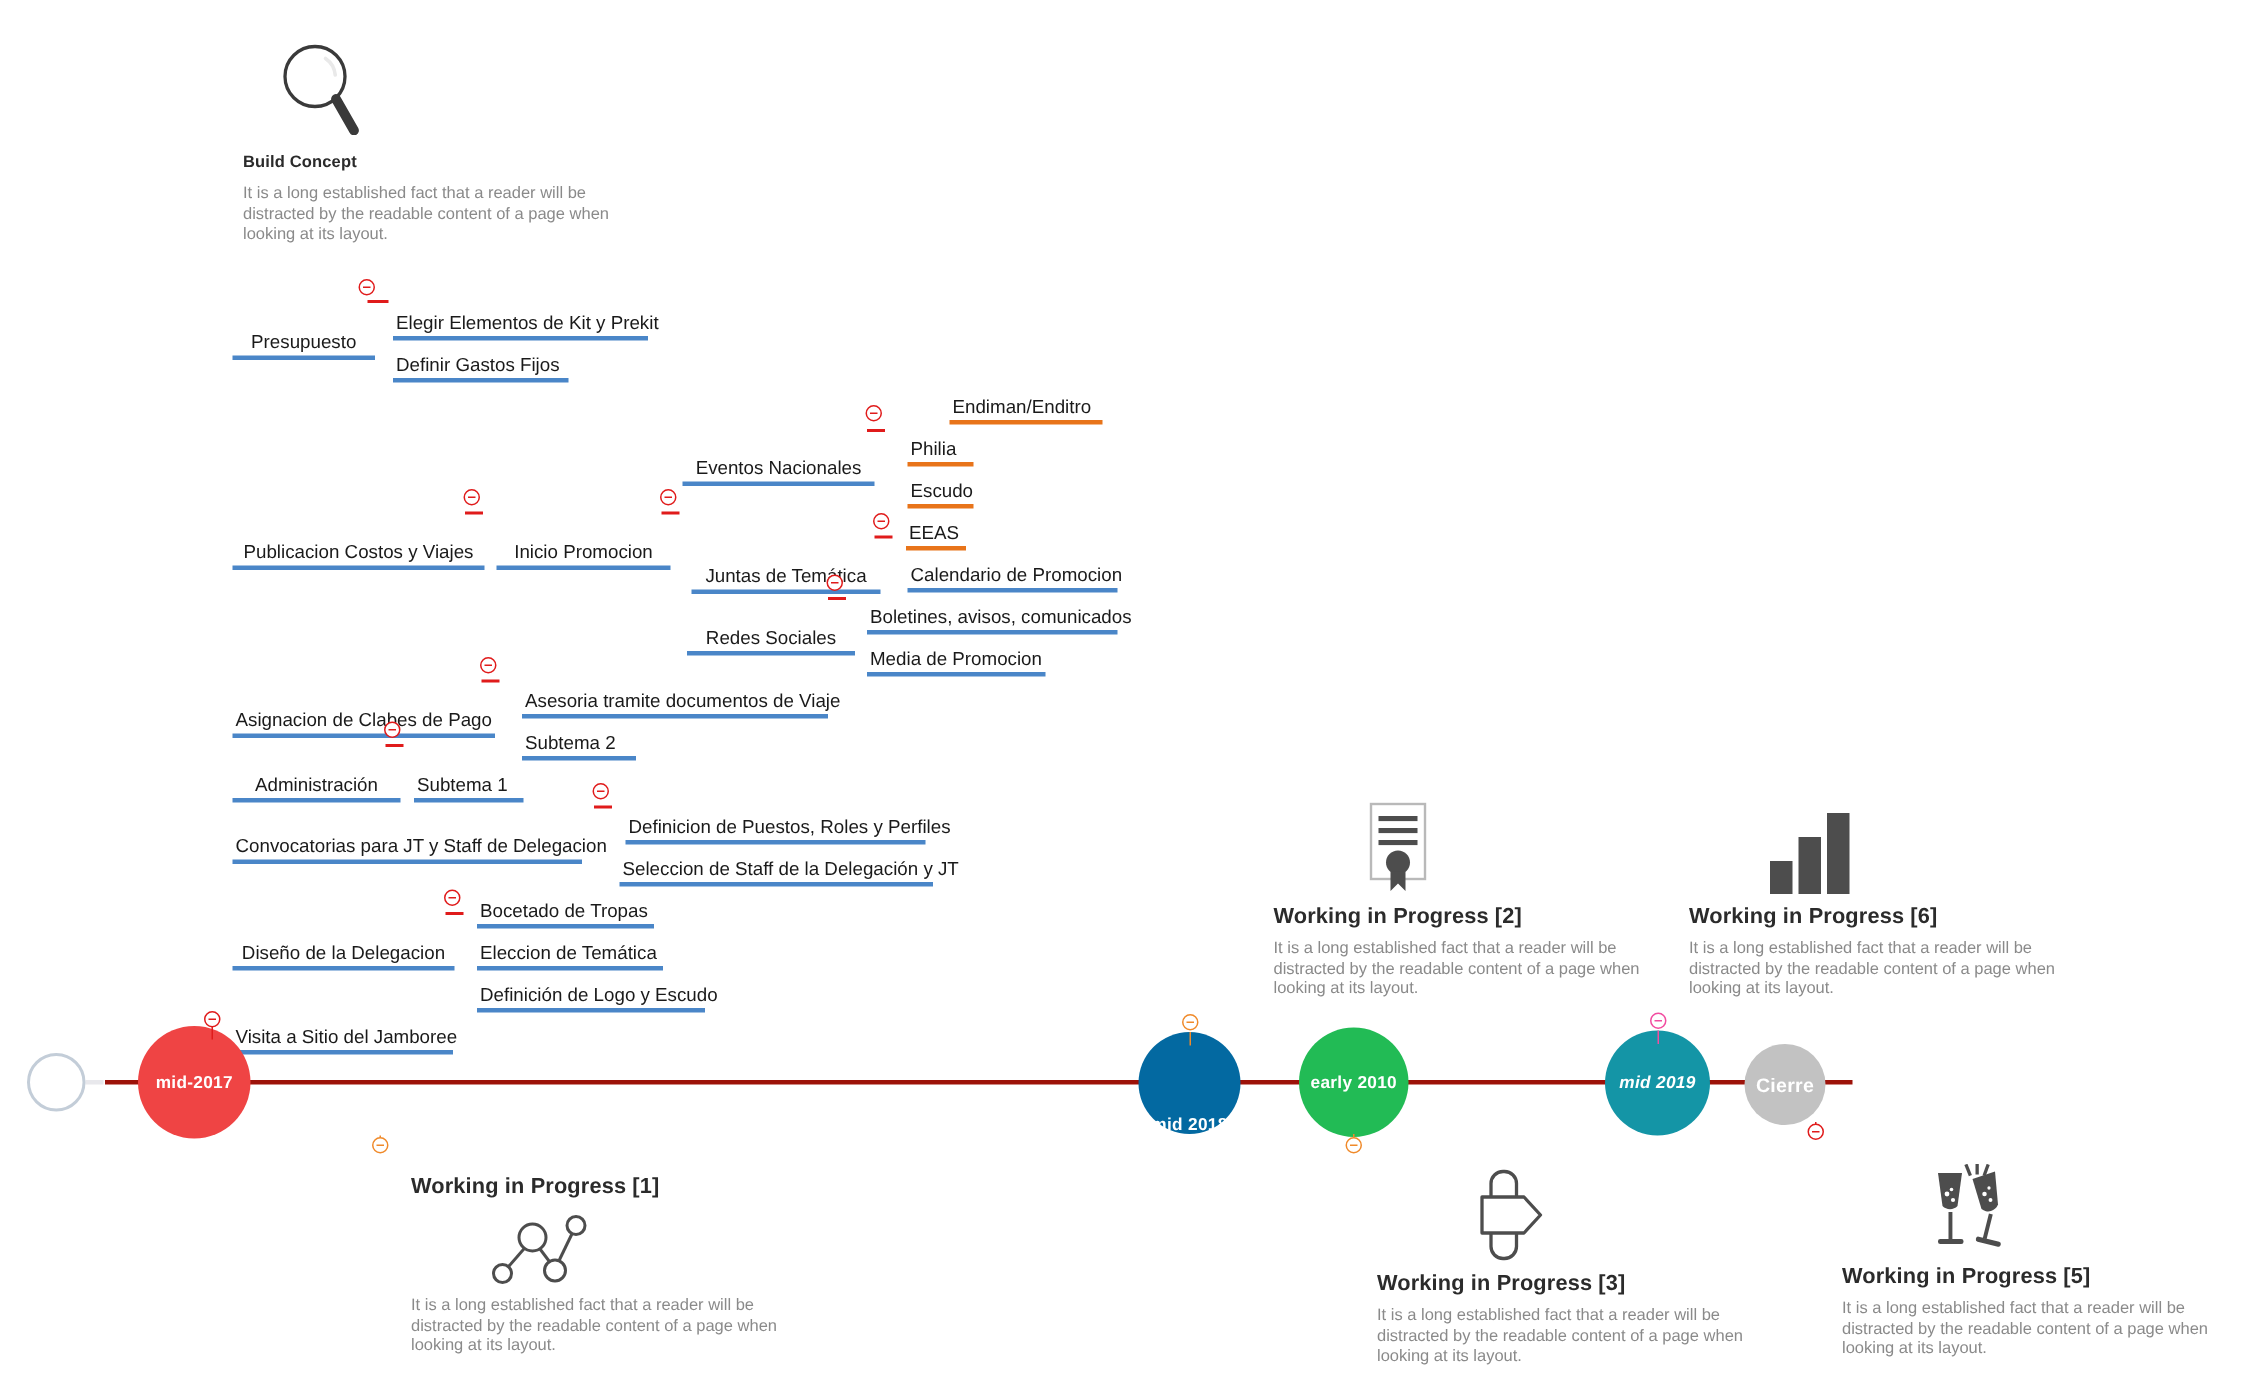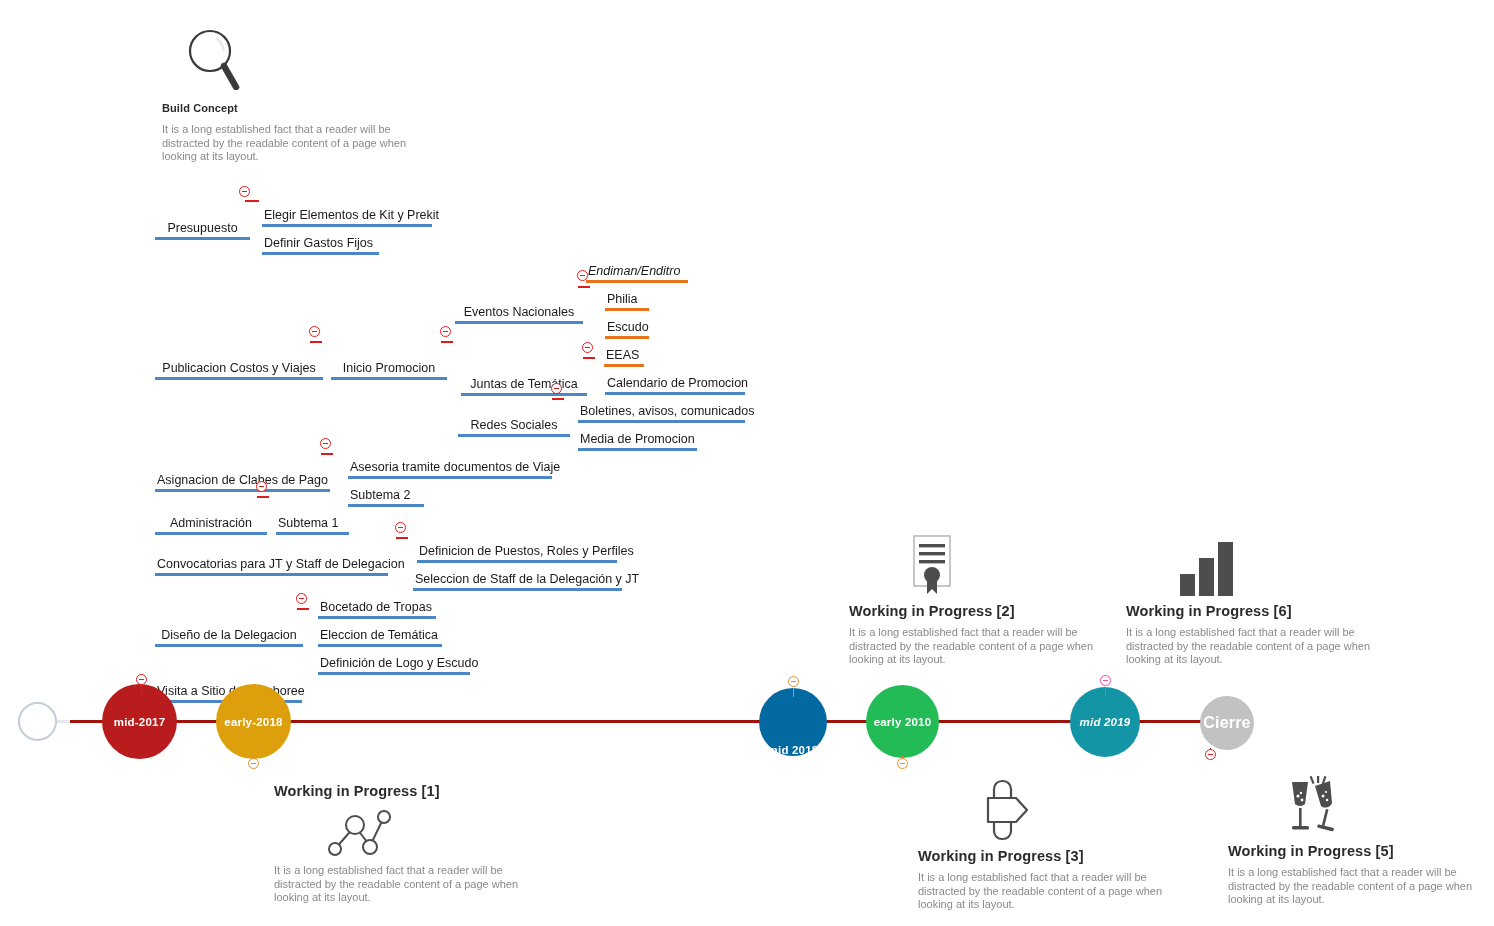--- a/index.html
+++ b/index.html
@@ -93,21 +93,21 @@
 
   <div class="branch" style="left:262px;top:172px;width:170px;">
     <span class="blabel">Elegir Elementos de Kit y Prekit</span>
     <span class="bbar"></span>
   </div>
   <div class="branch" style="left:262px;top:200px;width:117px;">
     <span class="blabel">Definir Gastos Fijos</span>
     <span class="bbar"></span>
   </div>
 
-  <div class="branch orange" style="left:586px;top:228px;width:102px;font-style:italic;">
+  <div class="branch orange" style="left:633px;top:228px;width:102px;">
     <span class="blabel">Endiman/Enditro</span>
     <span class="bbar"></span>
   </div>
   <div class="branch orange" style="left:605px;top:256px;width:44px;">
     <span class="blabel">Philia</span>
     <span class="bbar"></span>
   </div>
   <div class="branch orange" style="left:605px;top:284px;width:44px;">
     <span class="blabel">Escudo</span>
     <span class="bbar"></span>
@@ -237,29 +237,26 @@
     <span class="bbar"></span>
   </div>
 
   <div class="tl-stub" style="left:57px;top:720px;"></div>
   <div class="tl-line" style="left:70px;top:720px;width:1165px;"></div>
 
   <div class="tl-node hollow" style="left:18px;top:702px;width:39px;height:39px;">
     <span></span>
   </div>
 
-  <div class="tl-node" style="left:102px;top:684px;width:75px;height:75px;background:#b91c1c;">
+  <div class="tl-node" style="left:92px;top:684px;width:75px;height:75px;background:#ef4444;">
     <span>mid-2017</span>
   </div>
   <div class="htick" style="left:141px;top:684px;height:9px;"></div>
   <div class="handle" style="left:136px;top:674px;"></div>
 
-  <div class="tl-node" style="left:216px;top:684px;width:75px;height:75px;background:#dda00c;">
-    <span>early-2018</span>
-  </div>
   <div class="htick orange" style="left:253px;top:757px;height:9px;"></div>
   <div class="handle orange" style="left:248px;top:758px;"></div>
 
   <div class="tl-node" style="left:759px;top:688px;width:68px;height:68px;background:#0369a1;align-items:flex-end;">
     <span>mid 2018</span>
   </div>
   <div class="htick orange" style="left:793px;top:688px;height:9px;"></div>
   <div class="handle orange" style="left:788px;top:676px;"></div>
 
   <div class="tl-node" style="left:866px;top:685px;width:73px;height:73px;background:#22bb55;">
@@ -267,21 +264,21 @@
   </div>
   <div class="htick orange" style="left:902px;top:756px;height:9px;"></div>
   <div class="handle orange" style="left:897px;top:758px;"></div>
 
   <div class="tl-node" style="left:1070px;top:687px;width:70px;height:70px;background:#1495a6;font-style:italic;">
     <span>mid 2019</span>
   </div>
   <div class="htick pink" style="left:1105px;top:687px;height:9px;"></div>
   <div class="handle pink" style="left:1100px;top:675px;"></div>
 
-  <div class="tl-node" style="left:1200px;top:696px;width:54px;height:54px;background:#c2c2c2;font-size:16px;">
+  <div class="tl-node" style="left:1163px;top:696px;width:54px;height:54px;background:#c2c2c2;font-size:13px;">
     <span>Cierre</span>
   </div>
   <div class="htick" style="left:1210px;top:748px;height:8px;"></div>
   <div class="handle" style="left:1205px;top:749px;"></div>
 
   <div class="card" style="left:274px;top:782px;width:245px;">
     <div class="ctitle">Working in Progress [1]</div>
     <div class="cicon" style="margin:6px 0 4px 48px;">
       <svg width="70" height="52" viewBox="0 0 70 52">
         <line x1="13" y1="43" x2="33" y2="20" stroke="#4d4d4d" stroke-width="2"></line>

